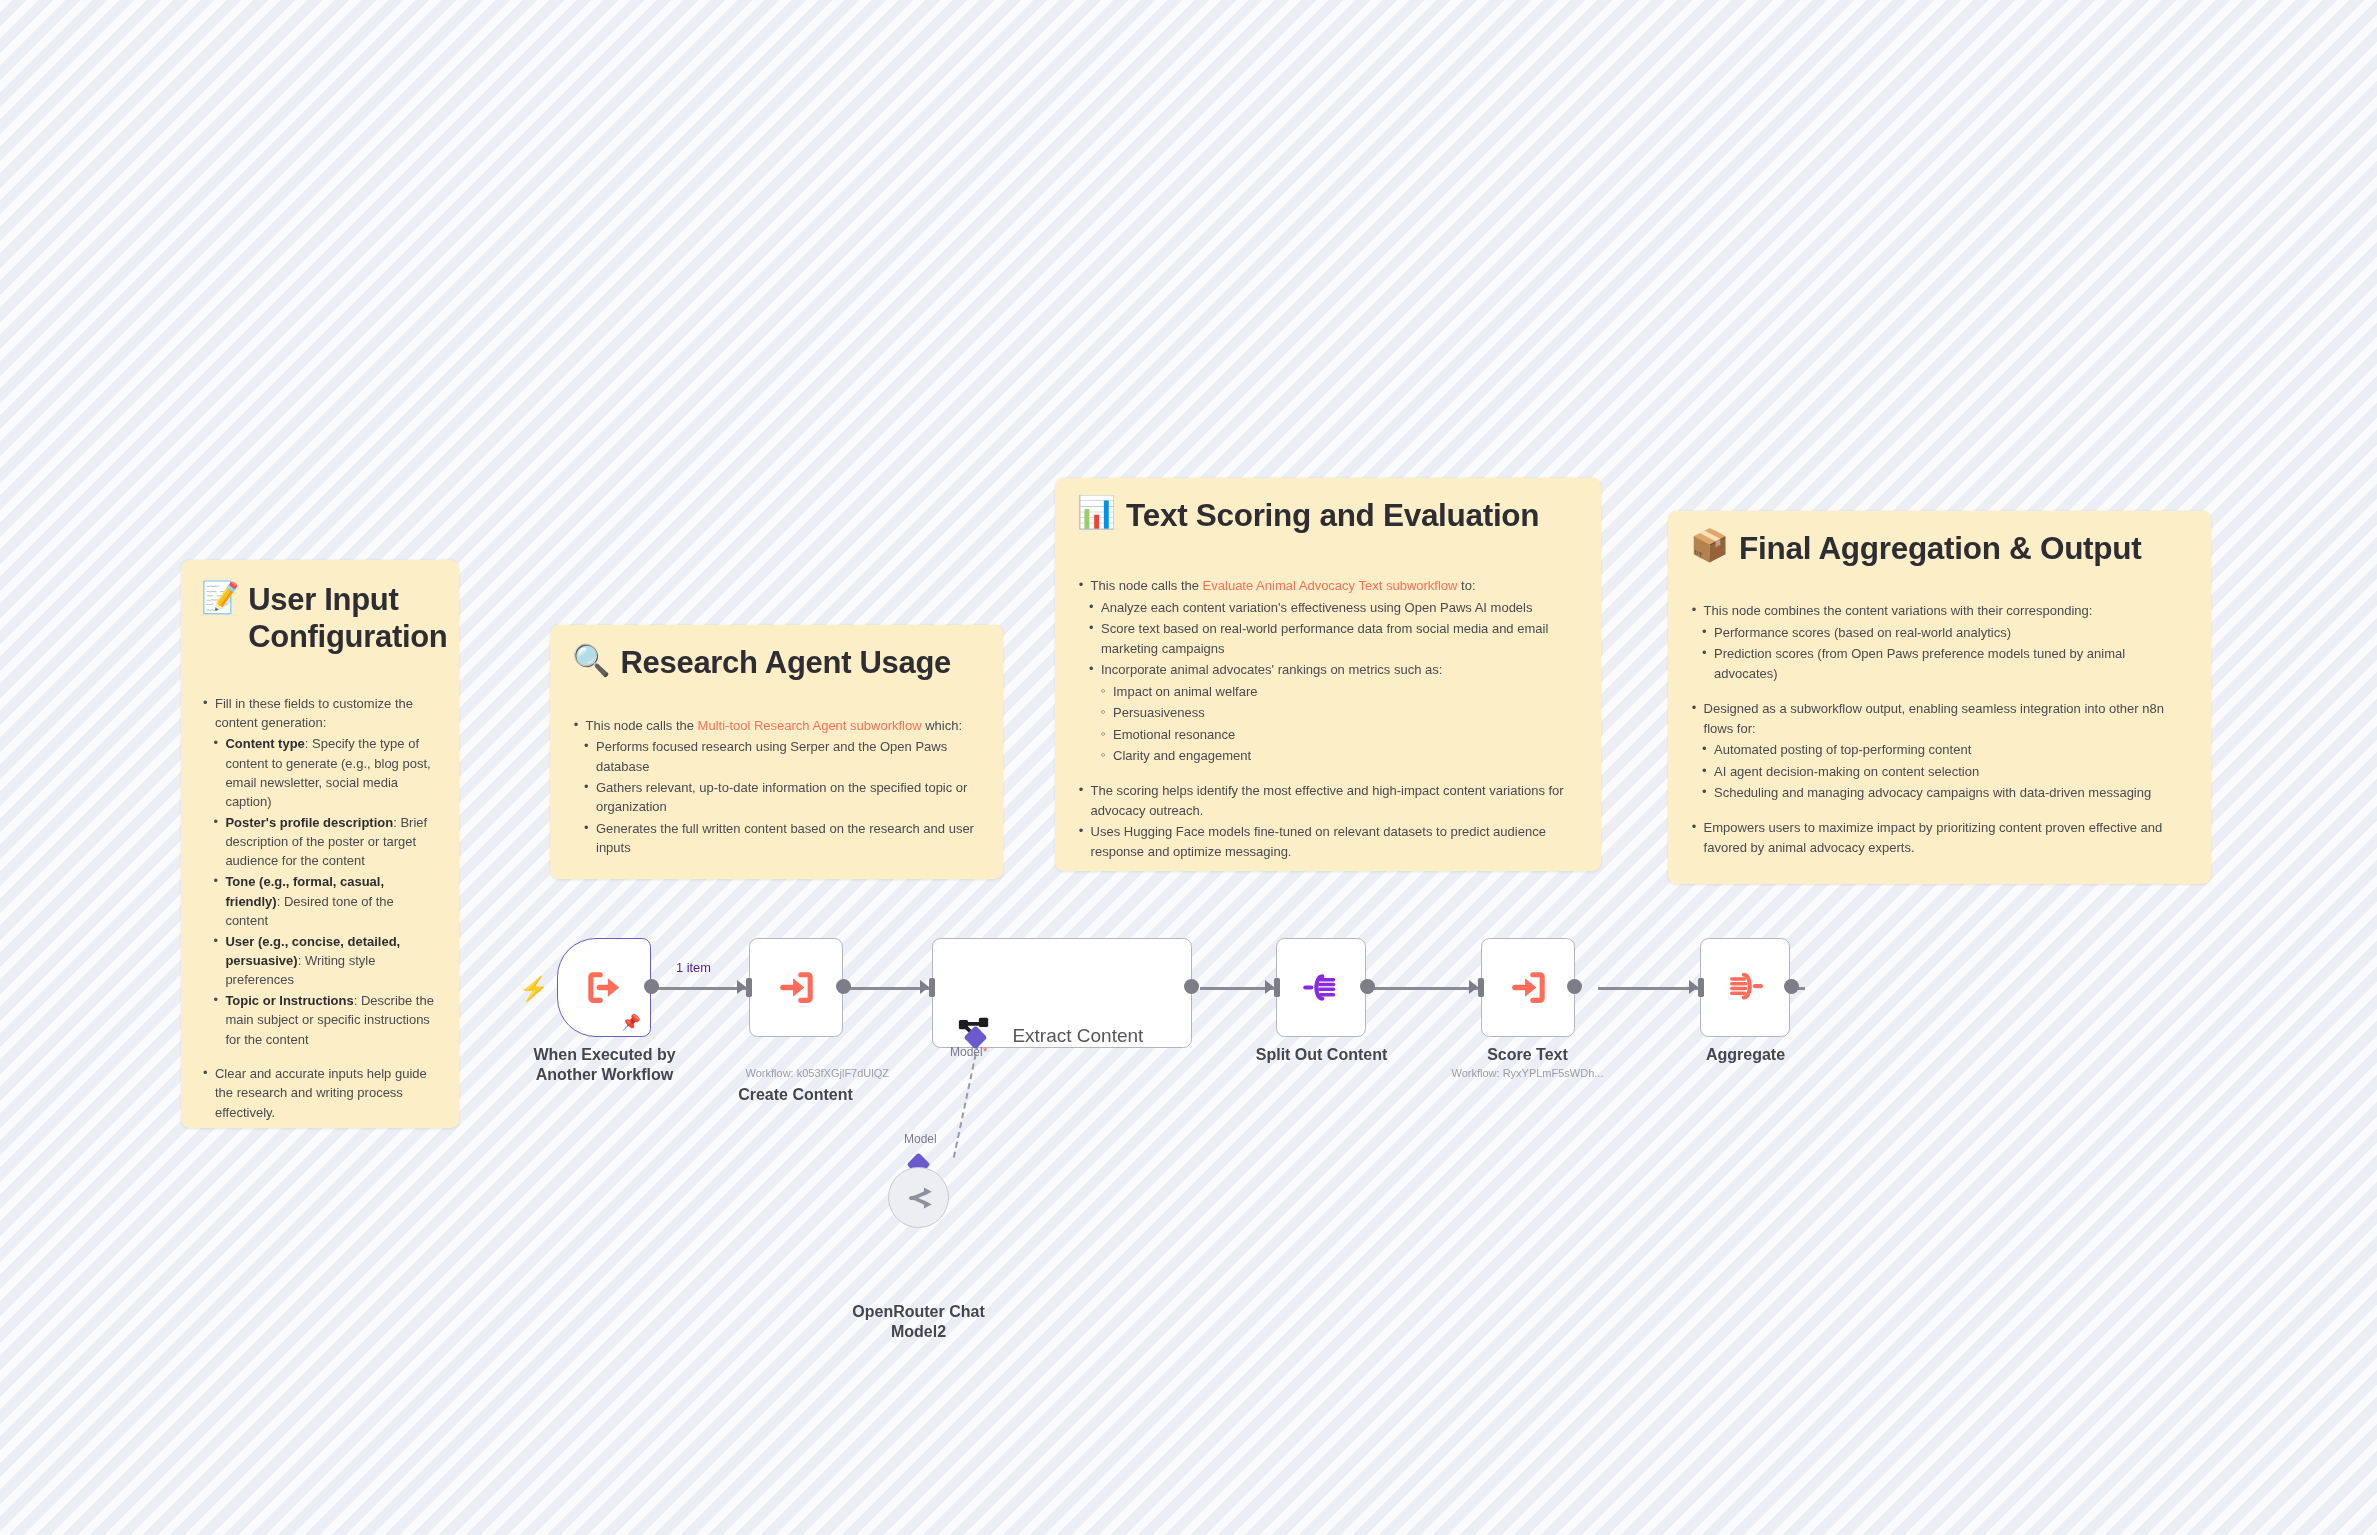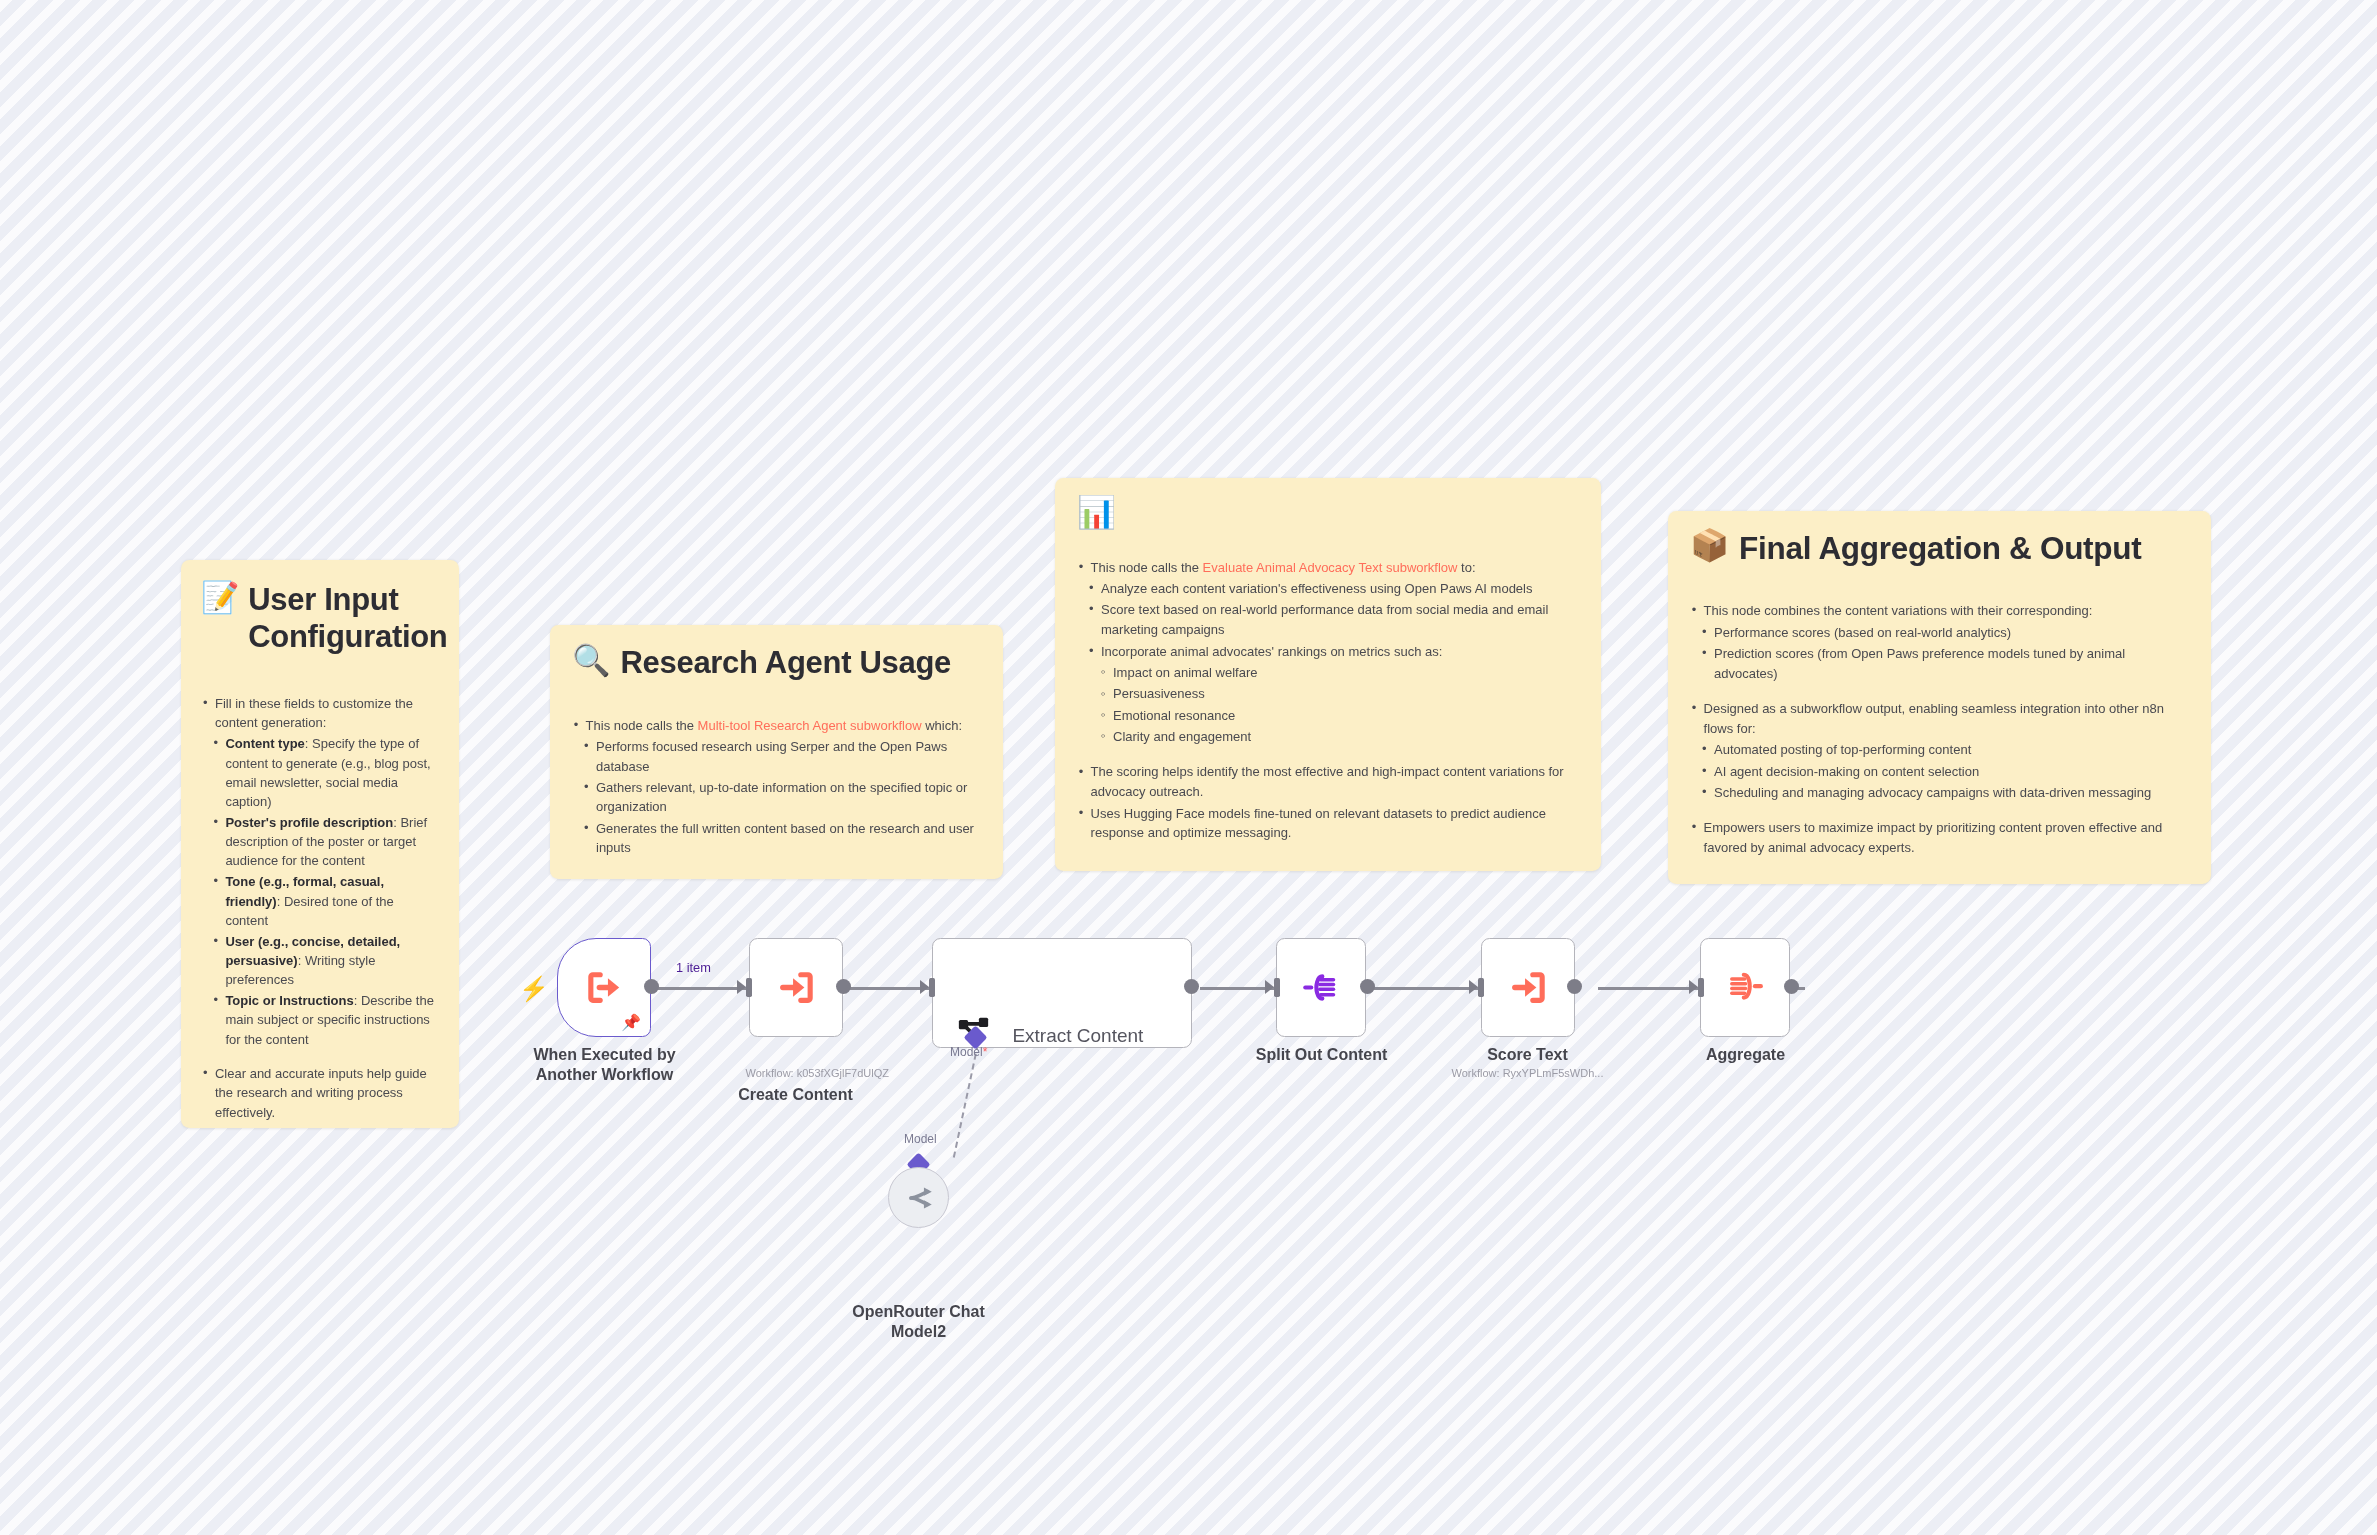--- a/index.html
+++ b/index.html
@@ -103,21 +103,21 @@
     padding: 20.4px 22px;
   }
   #note-research .sticky-title { font-size: 31px; gap: 10.2px; }
   #note-research .sticky-body { margin-top: 34px; font-size: 13px; line-height: 1.5; }
 
   #note-scoring {
     left: 1055px; top: 478px; width: 546px; height: 393px;
     padding: 19px 22px;
   }
   #note-scoring .sticky-title { font-size: 31.5px; gap: 10.2px; }
-  #note-scoring .sticky-body { margin-top: 29px; font-size: 13px; line-height: 1.52; }
+  #note-scoring .sticky-body { margin-top: 42px; font-size: 13px; line-height: 1.52; }
 
   #note-final {
     left: 1668px; top: 511px; width: 543px; height: 373px;
     padding: 19px 22px;
   }
   #note-final .sticky-title { font-size: 31.5px; gap: 10.2px; }
   #note-final .sticky-body { margin-top: 34px; font-size: 13px; line-height: 1.52; }
 
   
   .node {
@@ -271,20 +271,21 @@
         <li class="lv2">Performs focused research using Serper and the Open Paws database</li>
         <li class="lv2">Gathers relevant, up-to-date information on the specified topic or organization</li>
         <li class="lv2">Generates the full written content based on the research and user inputs</li>
       </ul>
     </div>
   </div>
 
   <div class="sticky" id="note-scoring">
     <div class="sticky-title">
       <span class="emoji">📊</span>
+      <span>Text Scoring and Evaluation</span>
     </div>
     <div class="sticky-body">
       <ul>
         <li class="lv1"><span>This node calls the </span><span class="link">Evaluate Animal Advocacy Text subworkflow</span><span> to:</span></li>
         <li class="lv2">Analyze each content variation's effectiveness using Open Paws AI models</li>
         <li class="lv2">Score text based on real-world performance data from social media and email marketing campaigns</li>
         <li class="lv2">Incorporate animal advocates' rankings on metrics such as:</li>
         <li class="lv3">Impact on animal welfare</li>
         <li class="lv3">Persuasiveness</li>
         <li class="lv3">Emotional resonance</li>

